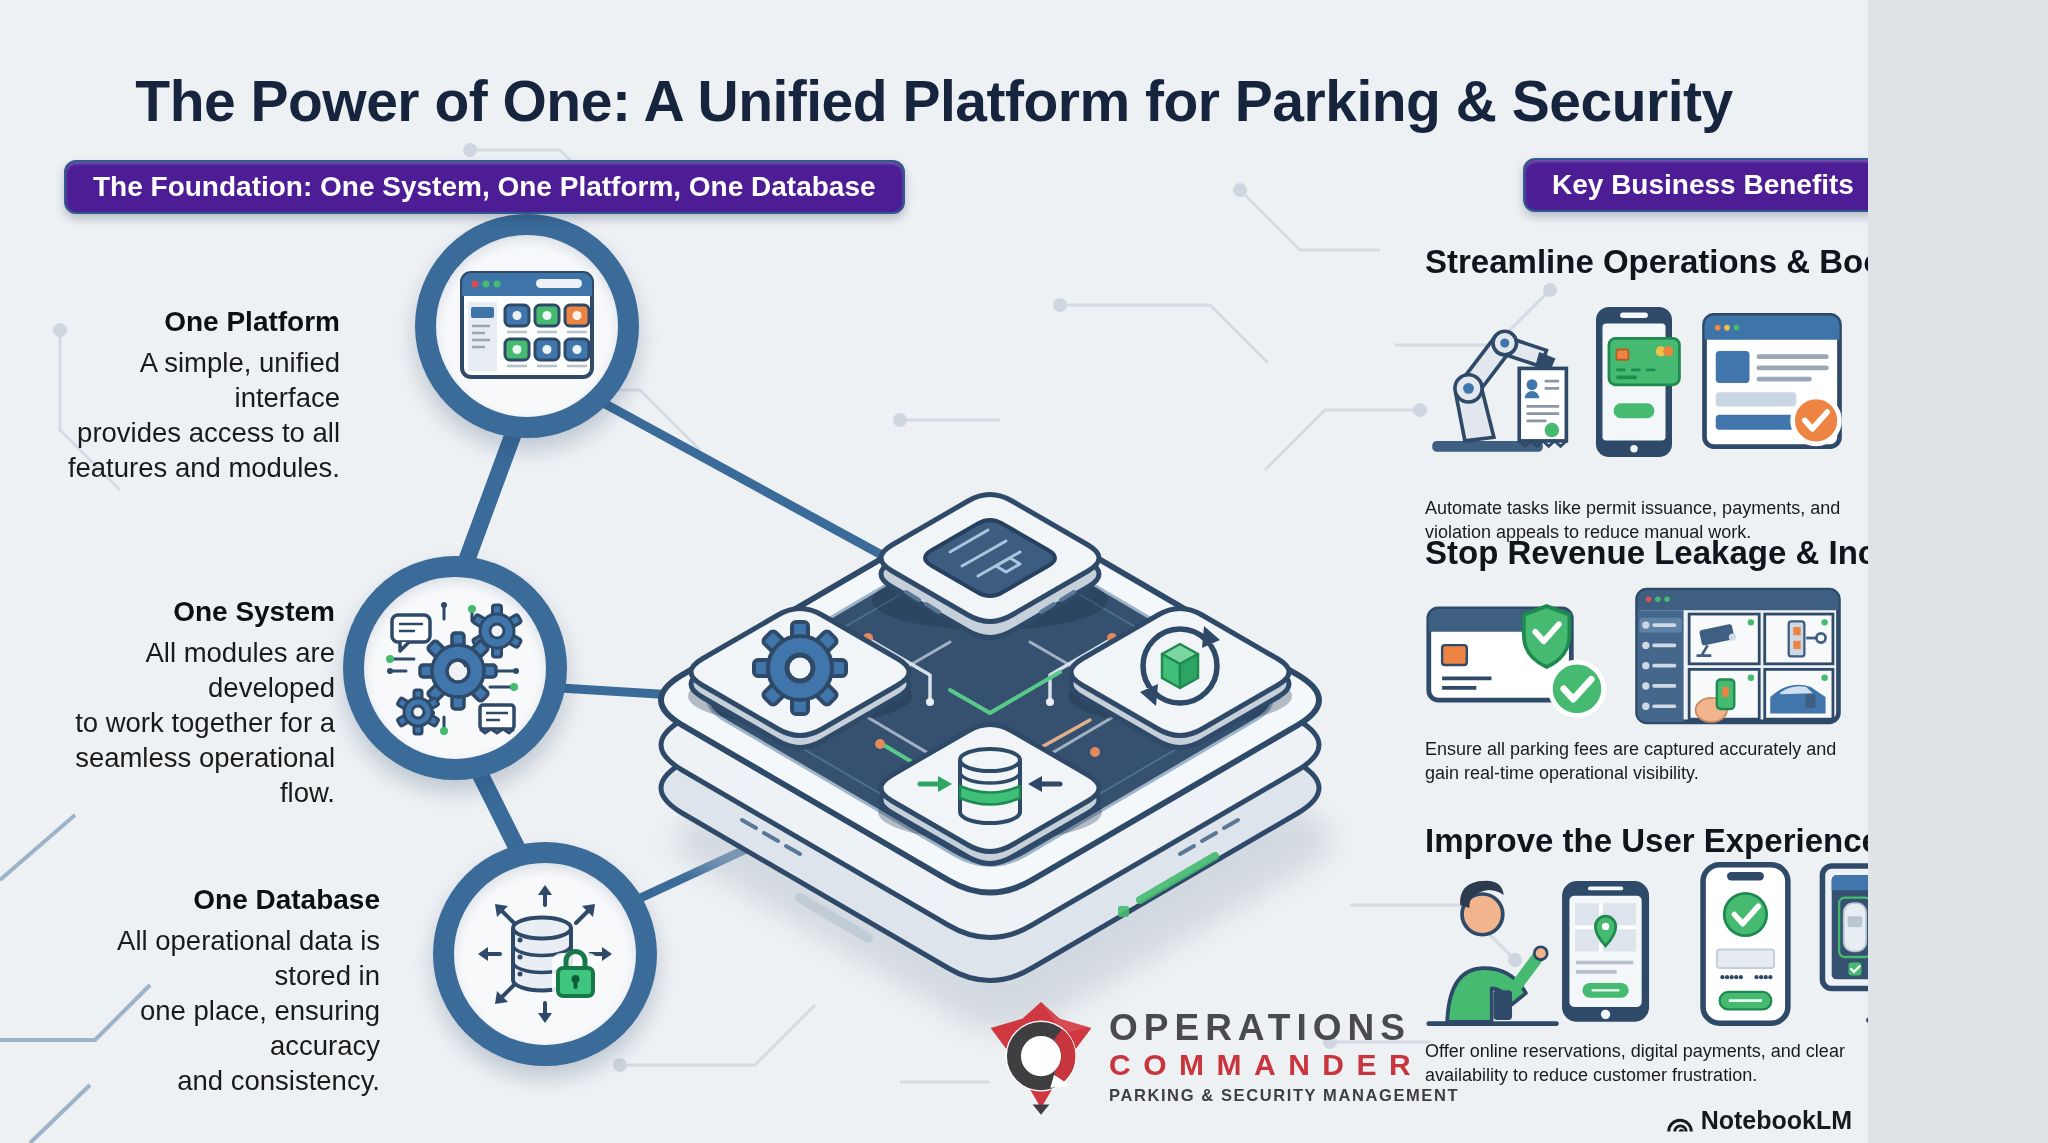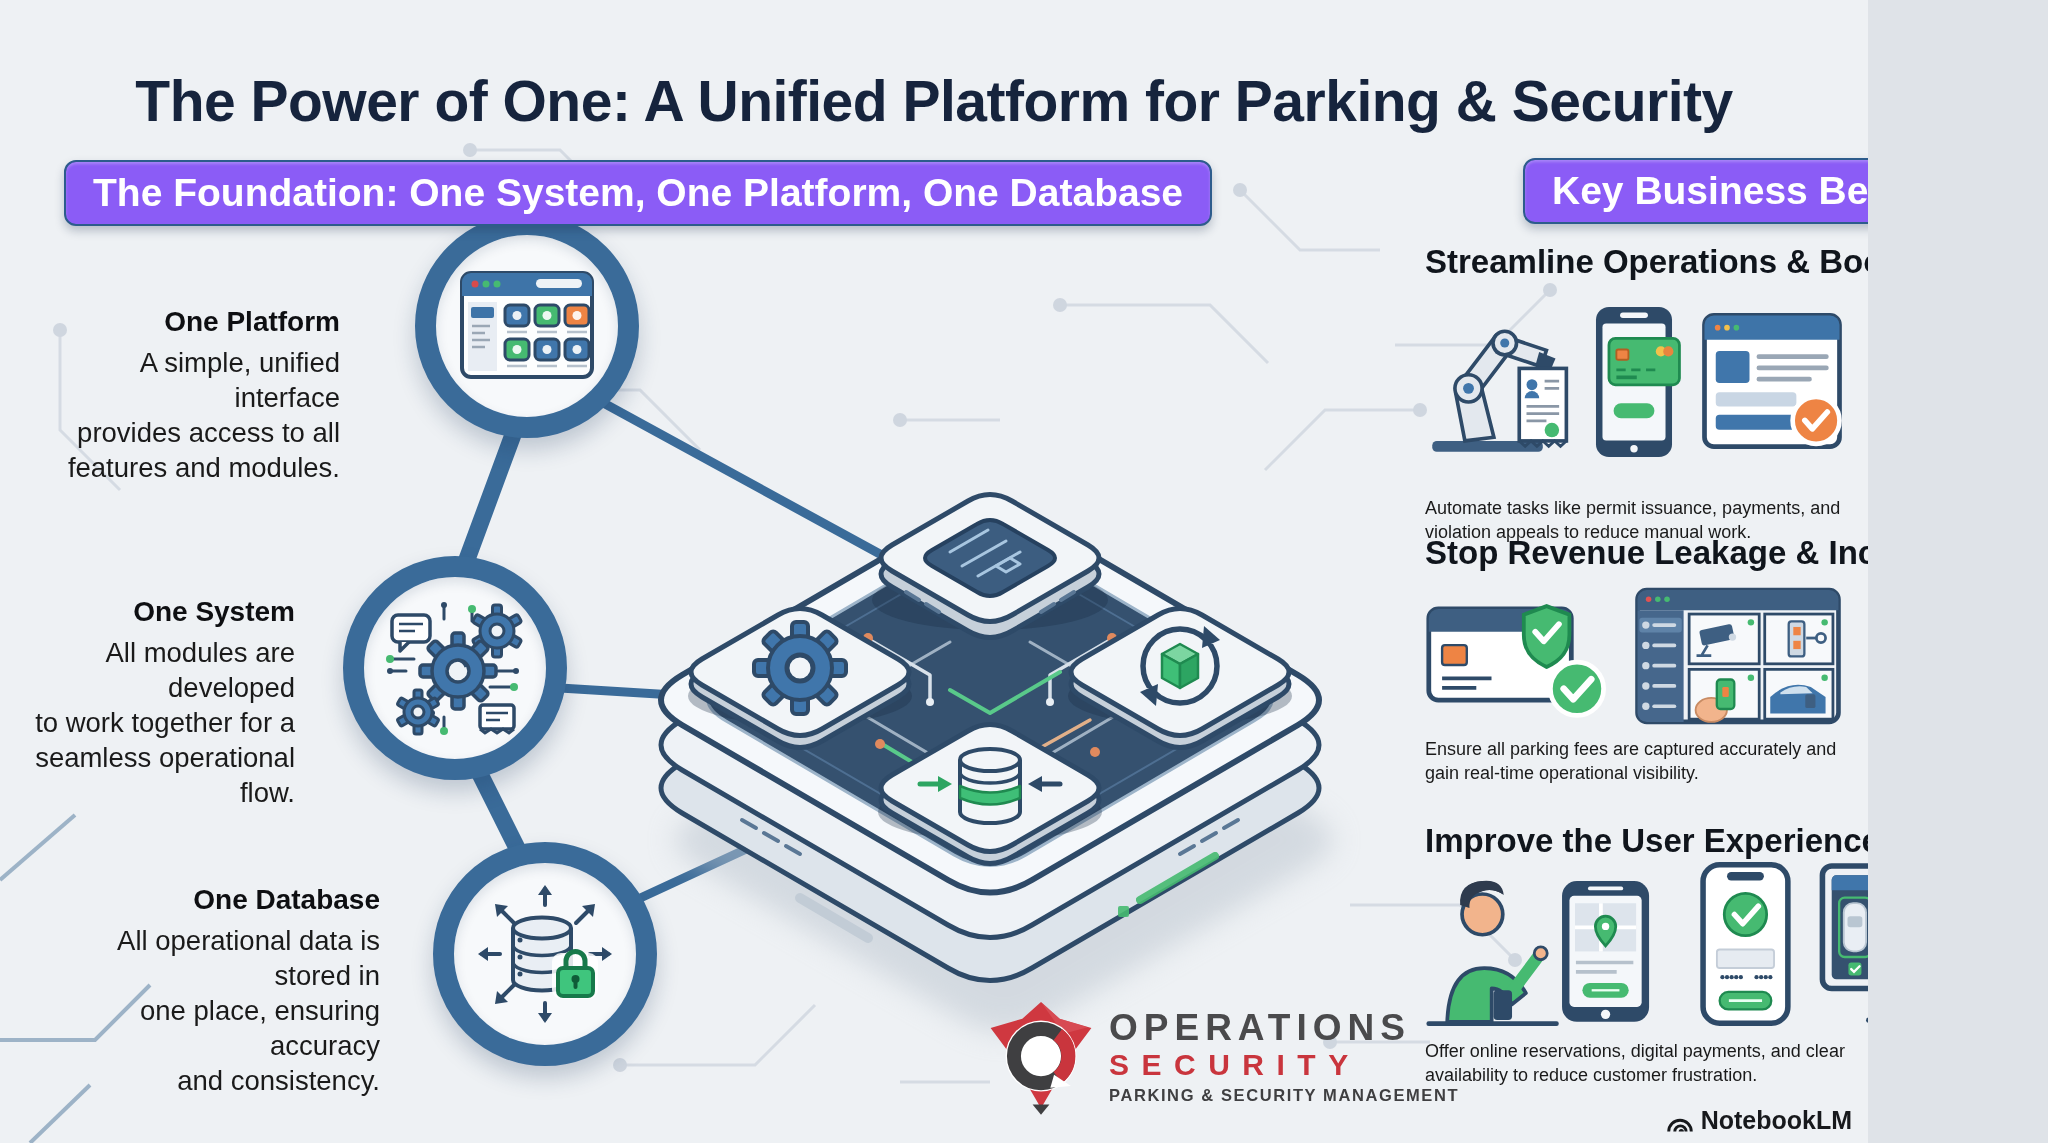--- a/index.html
+++ b/index.html
@@ -2,30 +2,30 @@
 <html><head>
 <meta charset="utf-8">
 <style>
   html,body{margin:0;padding:0;background:#dfe3e8;}
   .canvas{position:relative;width:1868px;height:1143px;overflow:hidden;
     background:#eef1f4;font-family:"Liberation Sans","DejaVu Sans",sans-serif;}
   svg{display:block;}
   #scene{position:absolute;left:0;top:0;z-index:1;pointer-events:none;}
   .main-title{position:absolute;left:0;top:30px;width:100%;text-align:center;
     font-size:57px;font-weight:700;color:#16243d;letter-spacing:-.5px;z-index:3;}
-  .badge{position:absolute;z-index:3;background:#8b5cf6;color:#fff;font-size:39px;font-weight:700;
+  .badge{position:absolute;z-index:3;background:#4c1d95;color:#fff;font-size:28px;font-weight:700;
     padding:9px 27px;border-radius:12px;border:2px solid #2d5c8c;
     box-shadow:0 5px 10px rgba(20,40,70,.25), inset 0 2px 3px rgba(255,255,255,.25);white-space:nowrap;}
   .badge-foundation{left:64px;top:160px;}
   .badge-benefits{left:1523px;top:158px;}
   .fnd-block{position:absolute;z-index:3;text-align:right;}
   .fnd-title{font-size:28px;font-weight:700;color:#0e0f12;margin:0 0 8px 0;}
   .fnd-desc{font-size:27.5px;line-height:1.27;color:#1a1a1a;white-space:pre-line;margin:0;text-align:right;}
   .fnd-1{left:40px;top:306px;width:300px;}
-  .fnd-2{left:0px;top:596px;width:295px;}
+  .fnd-2{left:0px;top:596px;width:295px;padding-left:40px;}
   .fnd-3{left:55px;top:884px;width:325px;}
   .ring{position:absolute;width:224px;height:224px;border-radius:50%;z-index:2;
     background:#f7f9fb;border:21px solid #3a6b99;box-sizing:border-box;
     box-shadow:0 12px 22px rgba(25,50,85,.22), inset 0 5px 12px rgba(20,40,70,.12);
     display:flex;align-items:center;justify-content:center;}
   .ring-1{left:415px;top:214px;}
   .ring-2{left:343px;top:556px;}
   .ring-3{left:433px;top:842px;}
   .benefits{position:absolute;left:1425px;top:0;width:592px;z-index:3;}
   .ben-h{position:absolute;left:0;font-size:33px;font-weight:700;color:#10151c;white-space:nowrap;margin:0;}
@@ -604,21 +604,21 @@
       <path d="M60 4 L80 22 L114 32 L96 56 L60 118 L24 56 L6 32 L40 22 Z" fill="#cf3840"></path>
       <path d="M60 4 L80 22 L110 31 L84 38 Z" fill="#da545b" opacity=".7"></path>
       <circle cx="60" cy="62" r="38" fill="#ffffff"></circle>
       <circle cx="60" cy="62" r="29" fill="none" stroke="#3f3f41" stroke-width="15"></circle>
       <path d="M78 39 A29 29 0 0 1 78 85" fill="none" stroke="#c9353d" stroke-width="15"></path>
       <path d="M74 82 L92 94 L70 96 Z" fill="#ffffff"></path>
       <path d="M51 114 h18 l-9 11 Z" fill="#3f3f41"></path>
     </svg>
     <div class="logo-text">
       <div class="logo-line1">OPERATIONS</div>
-      <div class="logo-line2">SECURITY</div>
+      <div class="logo-line2">COMMANDER</div>
       <div class="logo-tag">PARKING &amp; SECURITY MANAGEMENT</div>
     </div>
   </div>
 
   <div class="watermark">
     <svg width="30" height="26" viewBox="0 0 34 30">
       <path d="M4 26 A13 13 0 0 1 30 26" fill="none" stroke="#17191c" stroke-width="3.4"></path>
       <path d="M11 26 A6.5 6.5 0 0 1 24 26" fill="none" stroke="#17191c" stroke-width="3.4"></path>
       <path d="M17 26 a1.5 1.5 0 0 1 3 0" fill="none" stroke="#17191c" stroke-width="3"></path>
     </svg>

